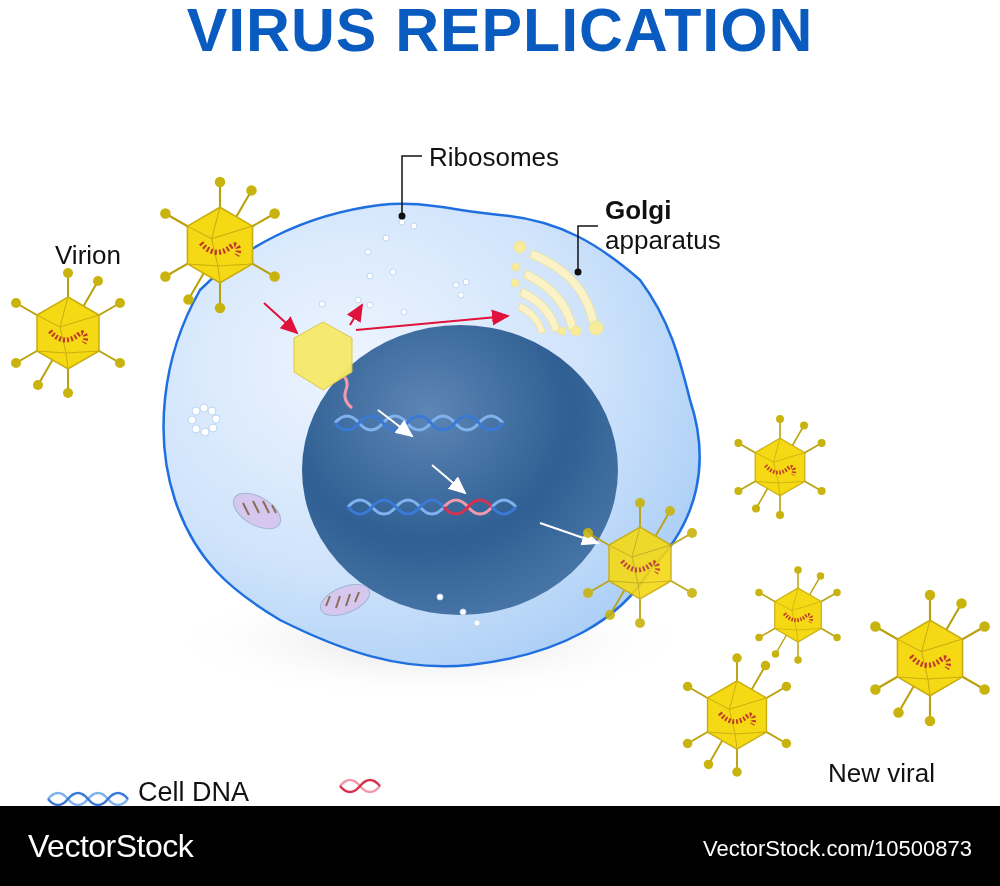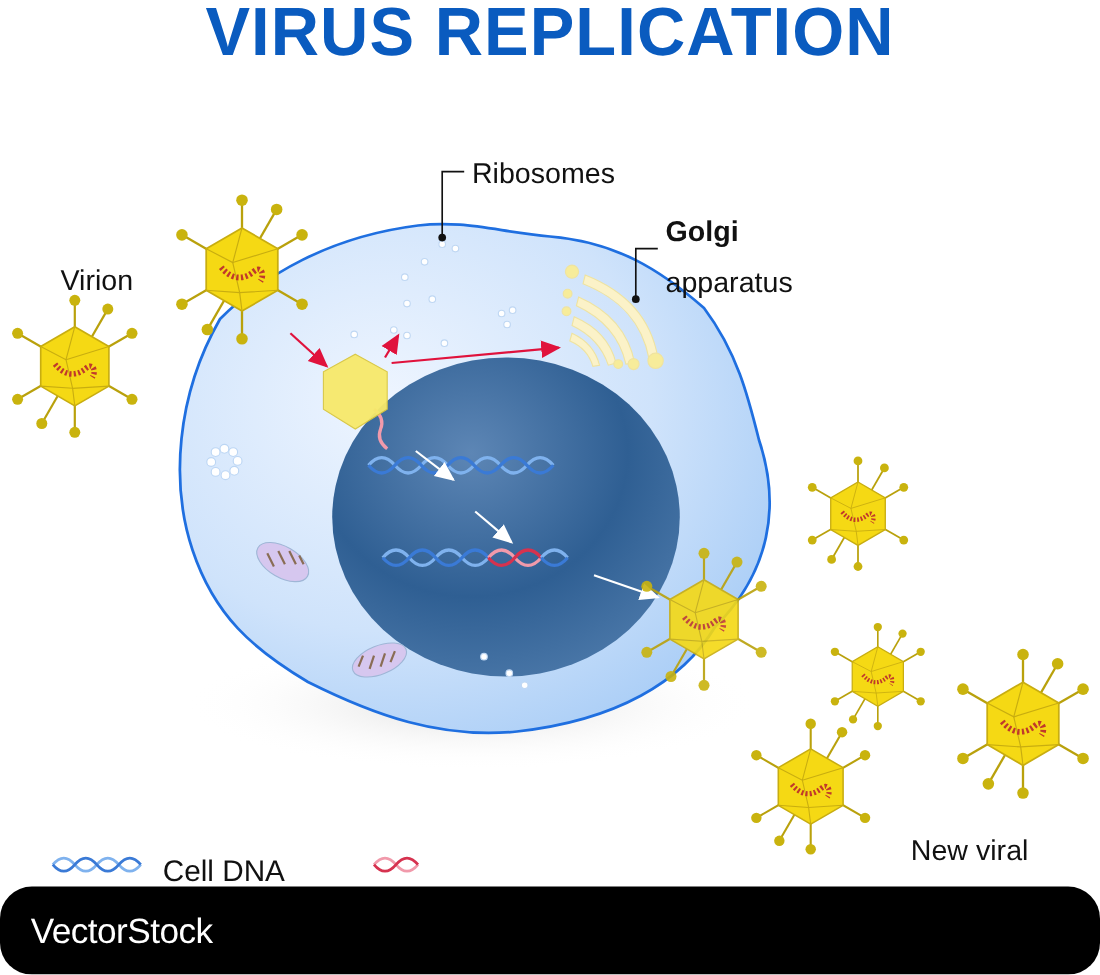--- a/index.html
+++ b/index.html
@@ -1,21 +1,21 @@
 <!DOCTYPE html>
 <html><head>
 <meta charset="utf-8">
 <style>
   html, body { margin:0; padding:0; }
   body { width:1000px; height:886px; position:relative; overflow:hidden; background:#ffffff; font-family:"Liberation Sans", sans-serif; }
   .title { position:absolute; left:0; top:-6px; width:1000px; text-align:center; font-family:"Liberation Sans", sans-serif; font-weight:bold; font-size:62px; color:#0a5bbf; letter-spacing:1px; transform:scaleX(0.98); }
   .label { position:absolute; font-family:"Liberation Sans", sans-serif; font-size:26px; color:#111; line-height:28px; }
   svg.art { position:absolute; left:0; top:0; }
-  .legend { position:absolute; top:777px; display:flex; align-items:flex-start; gap:16px; font-size:27px; color:#111; }
-  .footer { position:absolute; left:0; top:806px; width:1000px; height:80px; background:#000;border-radius:29px; }
+  .legend { position:absolute; top:777px; display:flex; align-items:flex-end; gap:6px; font-size:27px; color:#111; }
+  .footer { position:absolute; left:0; top:806px; width:1000px; height:80px; background:#000; }
   .brand { position:absolute; left:28px; top:22px; color:#fff; font-size:32px; font-family:"Liberation Sans", sans-serif; letter-spacing:-0.5px; }
   .ref { position:absolute; right:28px; top:30px; color:#fff; font-size:22px; font-family:"Liberation Sans", sans-serif; }
 </style>
 </head>
 <body>
 
 <div class="title">VIRUS REPLICATION</div>
 
 <svg class="art" width="1000" height="806" viewBox="0 0 1000 806">
   <defs>
@@ -161,33 +161,34 @@
   <g stroke="#111" stroke-width="1.5" fill="none">
     <polyline points="422,156 402,156 402,216"></polyline>
     <polyline points="598,226 578,226 578,272"></polyline>
   </g>
   <circle cx="402" cy="216" r="3.5" fill="#111"></circle>
   <circle cx="578" cy="272" r="3.5" fill="#111"></circle>
 </svg>
 
 <div class="label" style="left:429px;top:143px;text-align:center;">Ribosomes</div>
 <div class="label" style="left:605px;top:196px;font-weight:bold;">Golgi</div>
-<div class="label" style="left:605px;top:242px;">apparatus</div>
+<div class="label" style="left:605px;top:226px;">apparatus</div>
 <div class="label" style="left:55px;top:230px;margin-top:11px;">Virion</div>
 <div class="label" style="left:828px;top:759px;">New viral</div>
 
 <div class="legend" style="left:46px;">
   <svg width="86" height="18">
     <path d="M2,9 q10,-12 20,0 t20,0 t20,0 t20,0" stroke="#7fb2ee" stroke-width="2.5" fill="none"></path>
     <path d="M2,9 q10,12 20,0 t20,0 t20,0 t20,0" stroke="#3a7ad6" stroke-width="2.5" fill="none"></path>
   </svg>
   <span>Cell DNA</span>
 </div>
 <div class="legend" style="left:338px;">
   <svg width="46" height="18">
     <path d="M2,9 q10,-12 20,0 t20,0" stroke="#f19aab" stroke-width="2.5" fill="none"></path>
     <path d="M2,9 q10,12 20,0 t20,0" stroke="#d6324f" stroke-width="2.5" fill="none"></path>
   </svg>
 </div>
 
 <div class="footer">
   <div class="brand">VectorStock</div>
+  <div class="ref">VectorStock.com/10500873</div>
 </div>
 
 </body></html>

